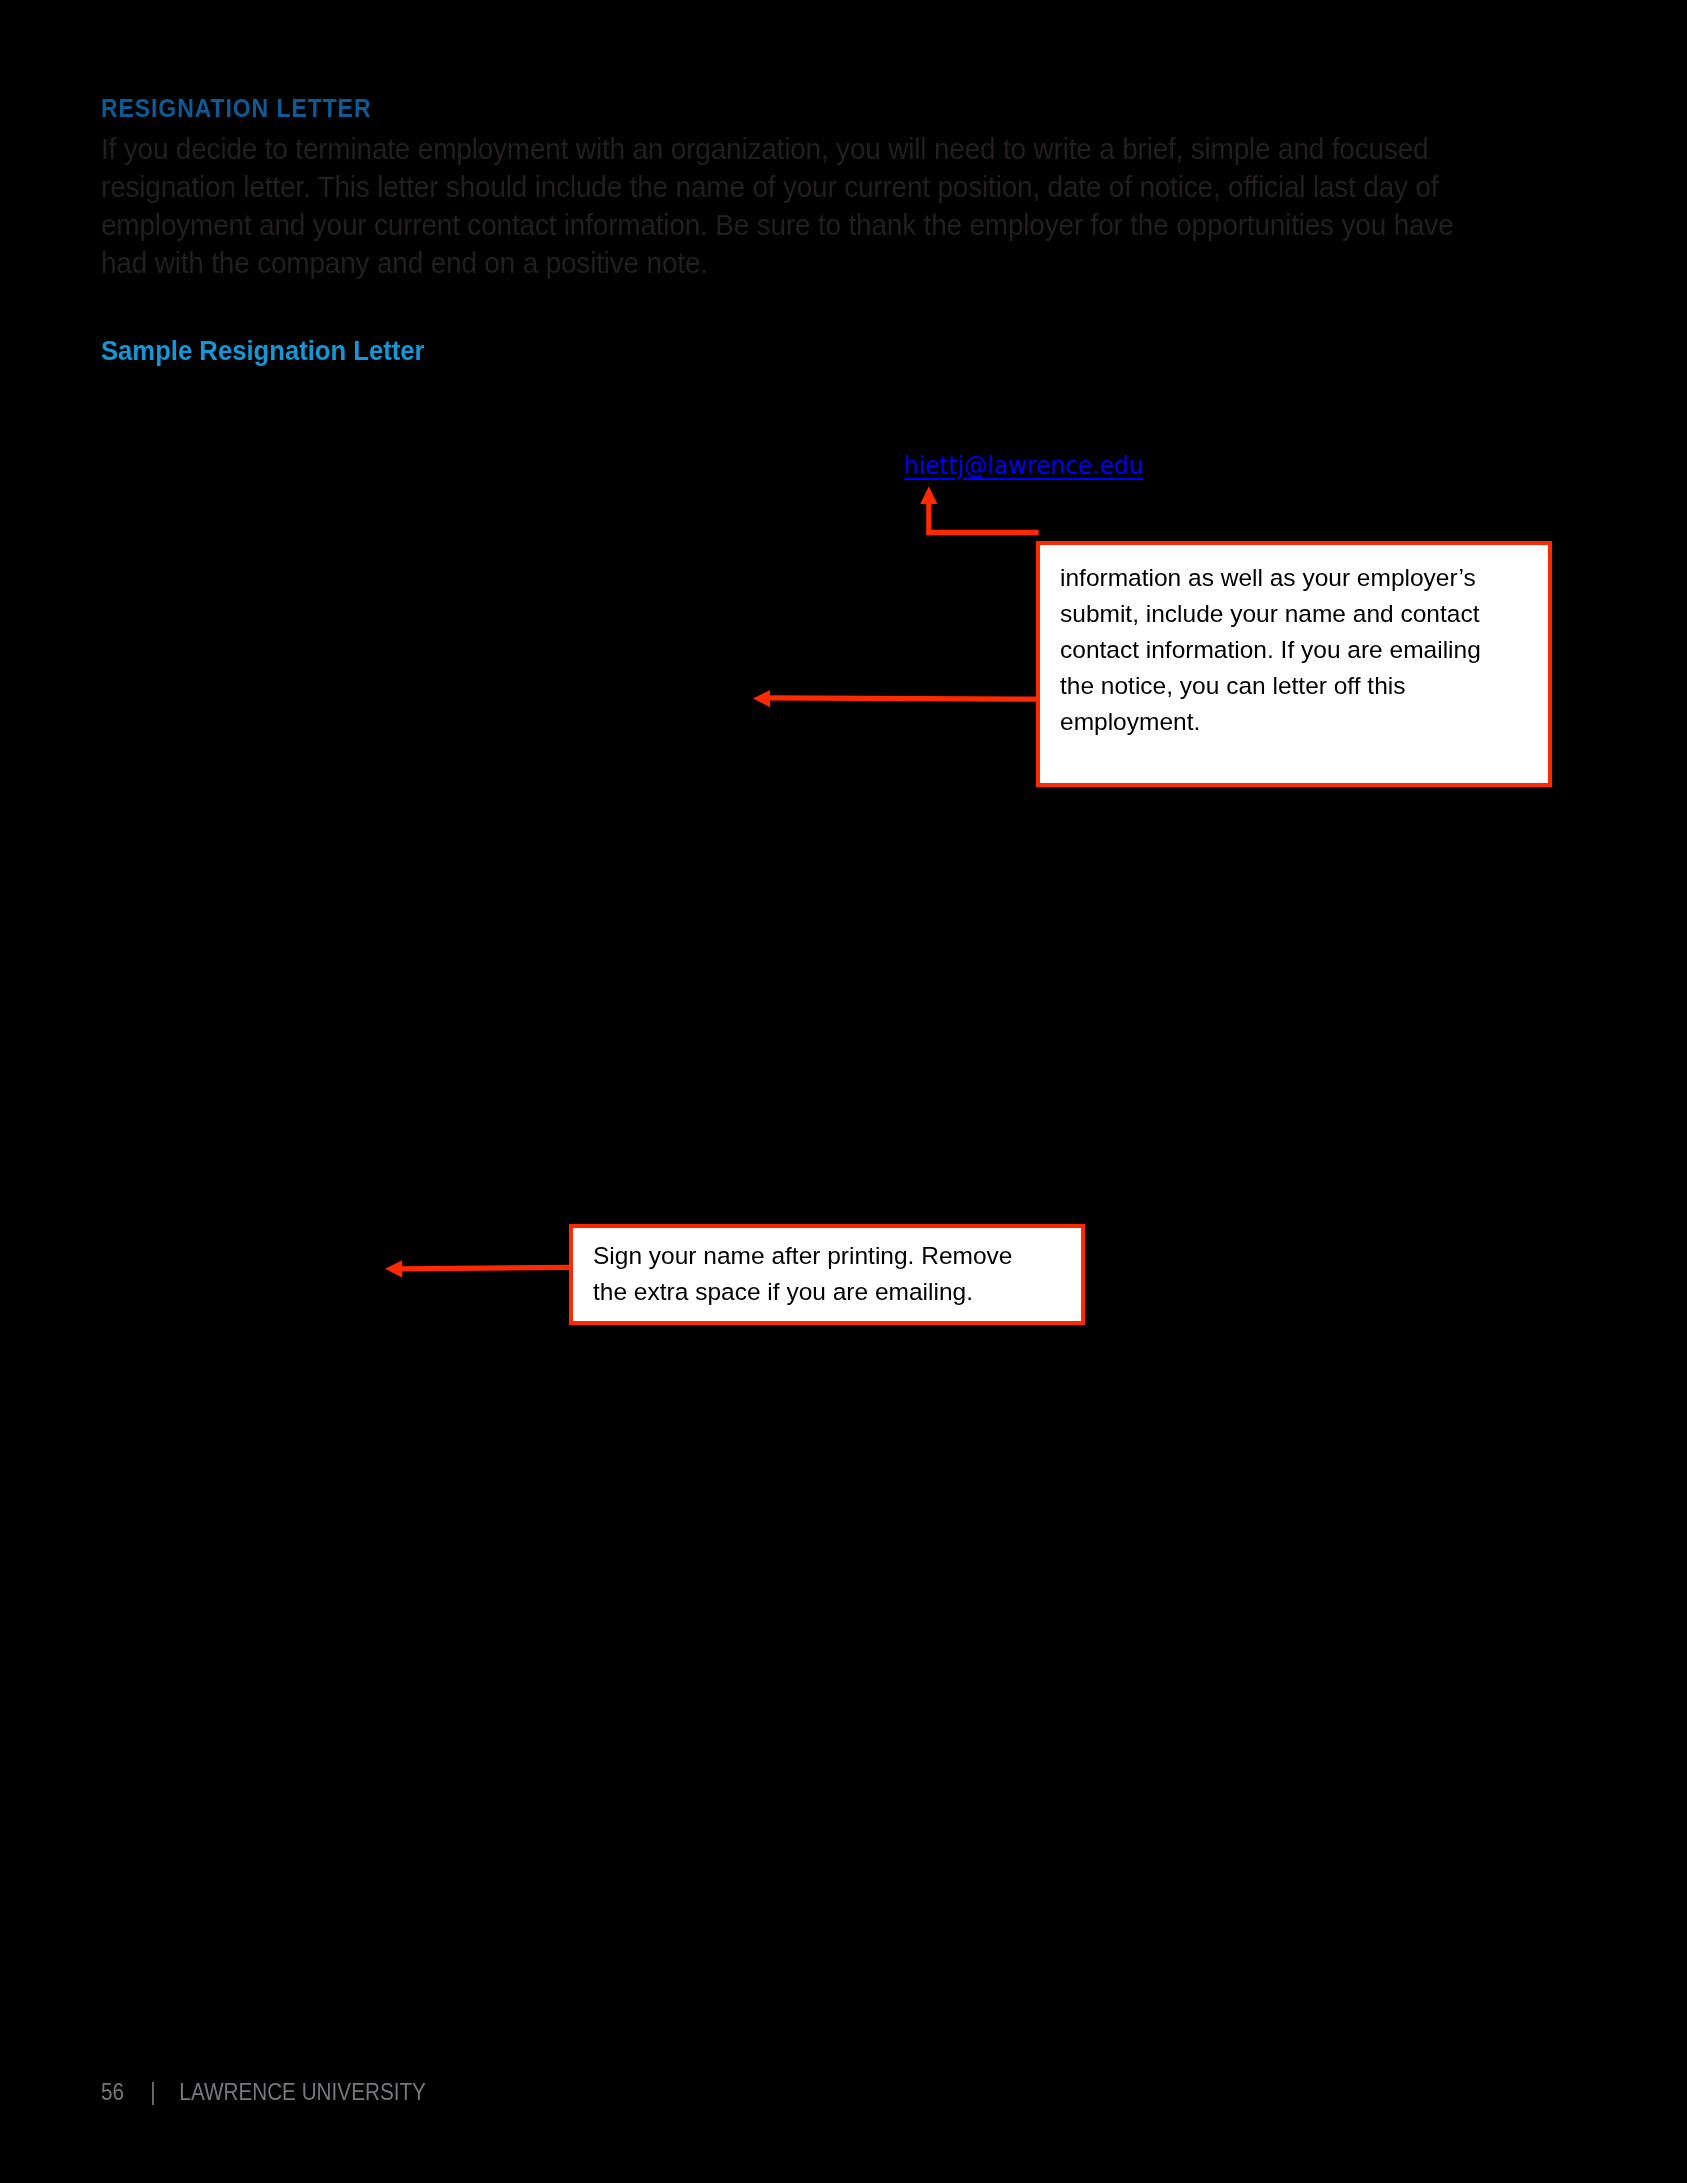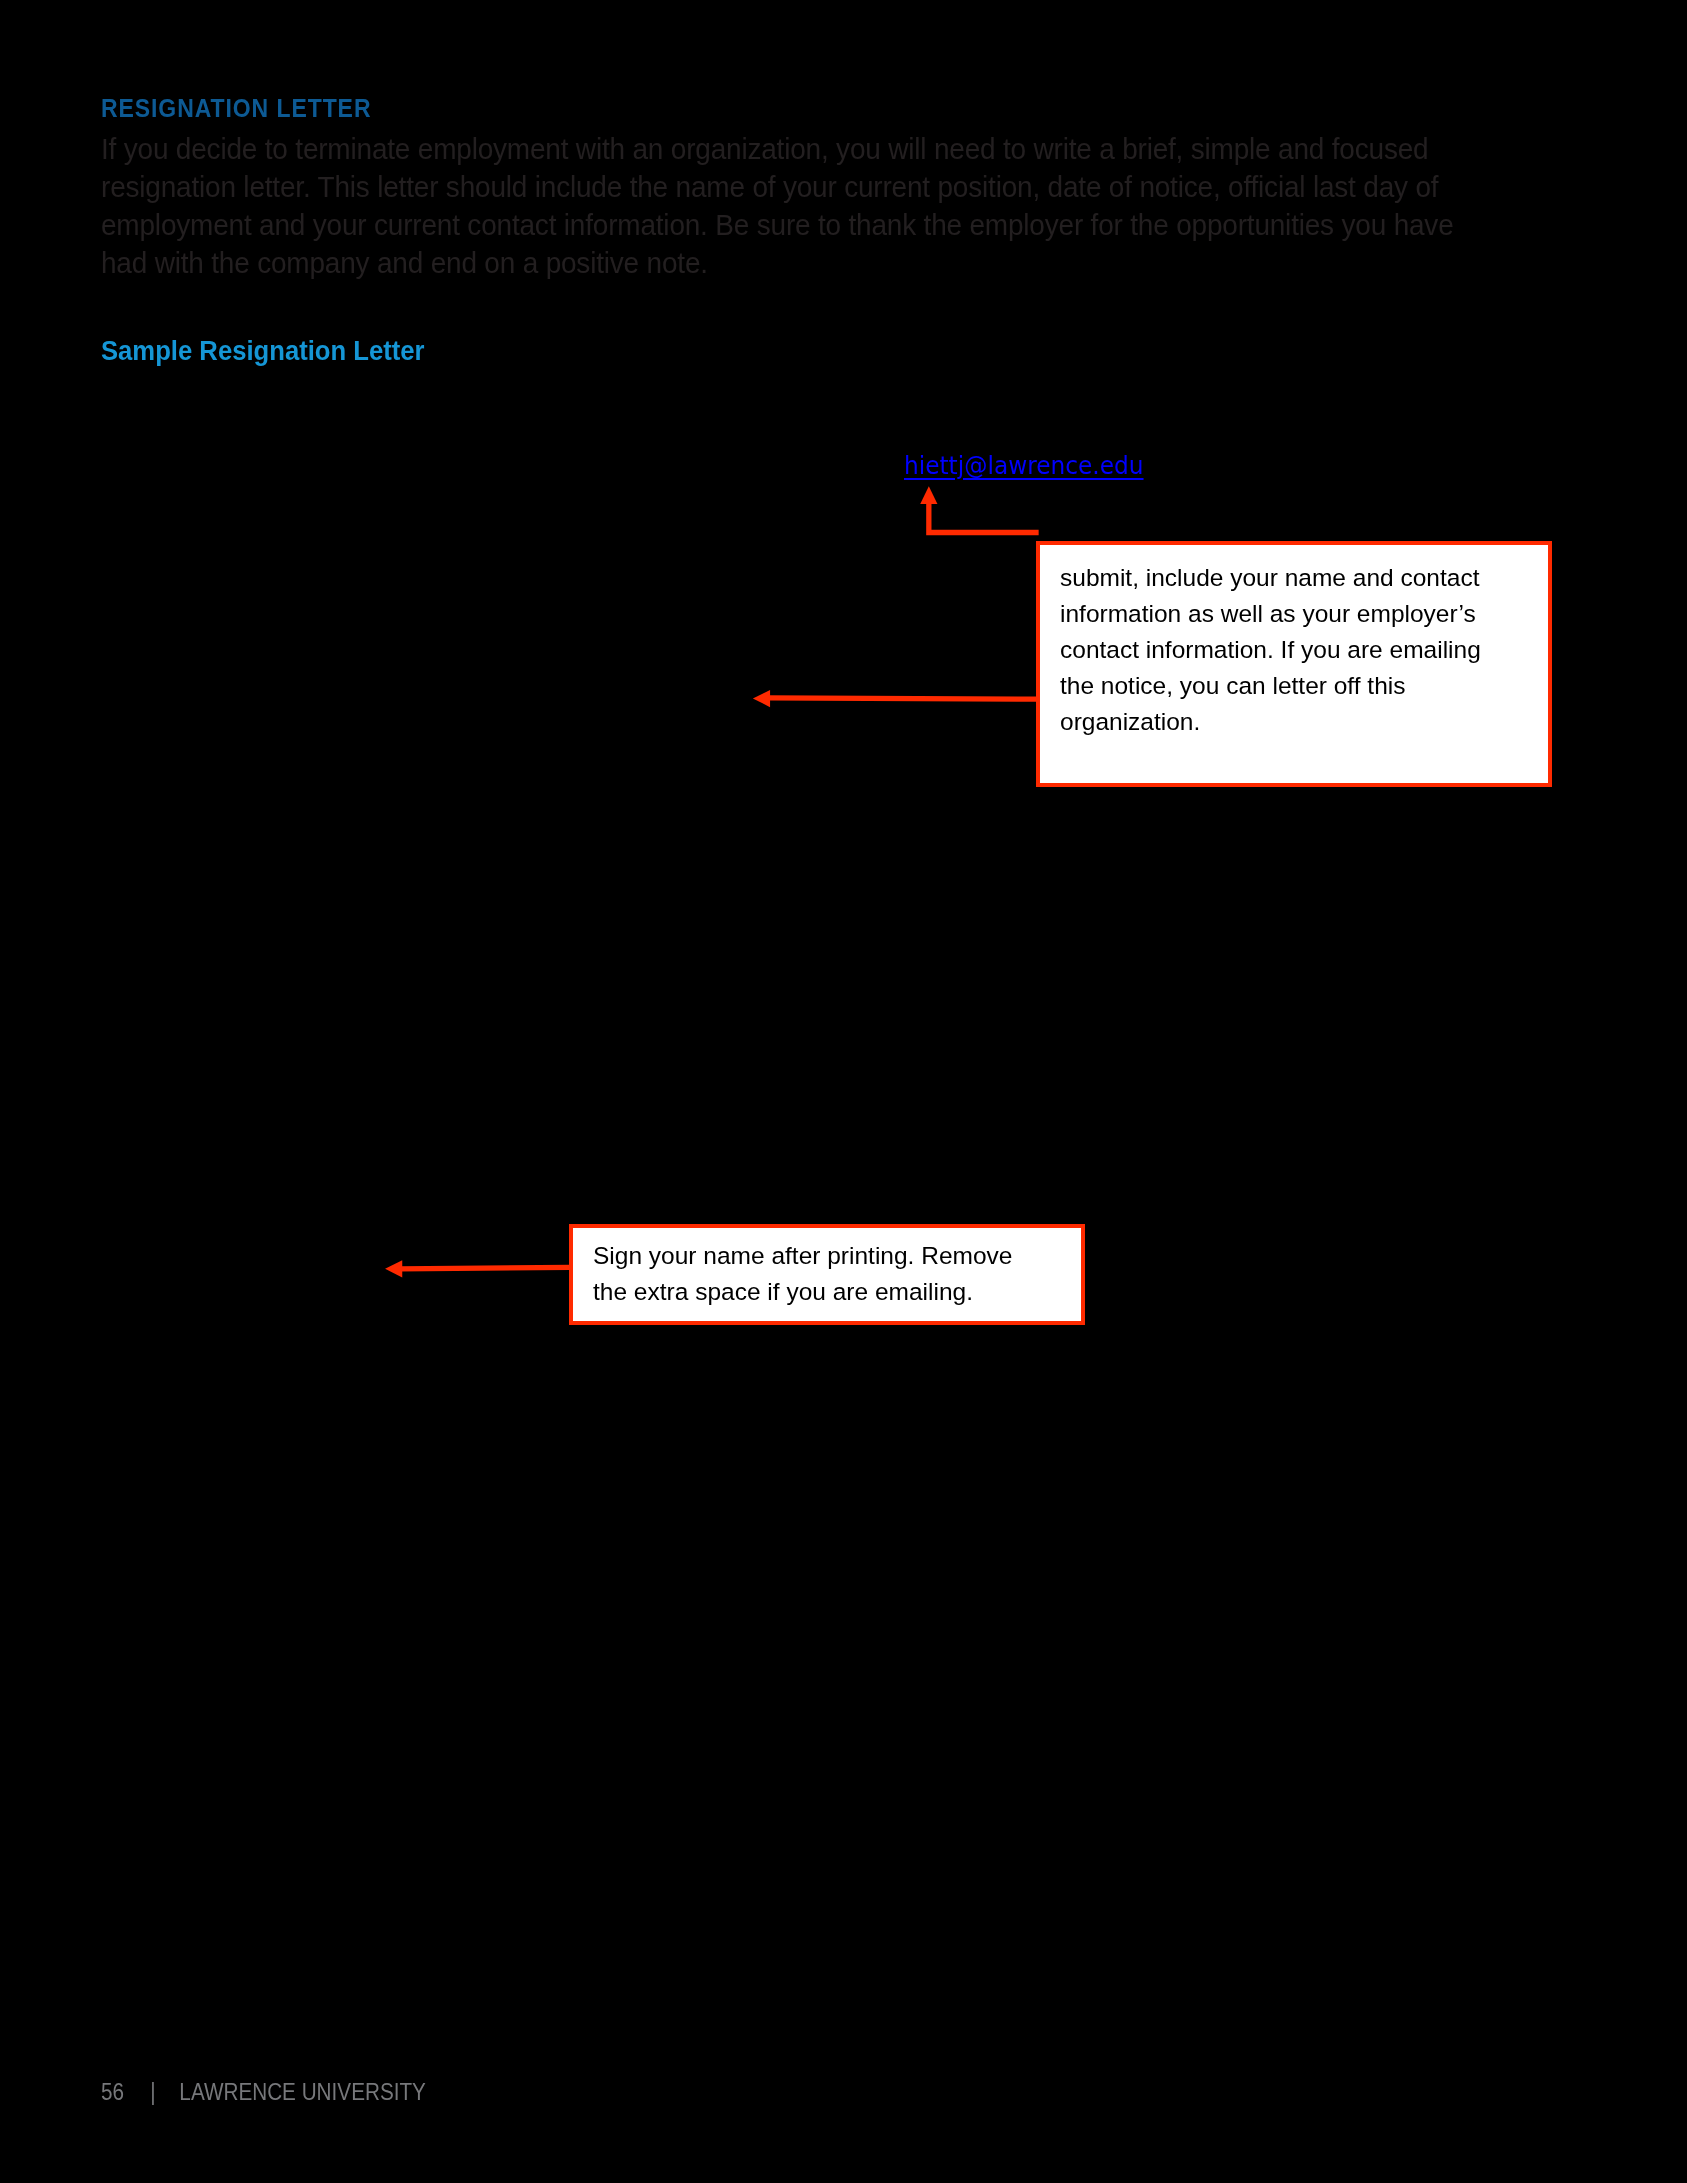--- a/index.html
+++ b/index.html
@@ -109,25 +109,25 @@
     <polygon points="1138,1056 1164,1043 1164,1069" fill="#ff2a00"></polygon>
   </g>
 
   <g>
     <line x1="862" y1="1916" x2="604" y2="1918" stroke="#ff2a00" stroke-width="8"></line>
     <polygon points="582,1918 608,1905 608,1931" fill="#ff2a00"></polygon>
   </g>
 </svg>
 
 <div class="abs callout callout-1">
+  <span class="line">information as well as your employer’s</span>
   <span class="line">submit, include your name and contact</span>
-  <span class="line">information as well as your employer’s</span>
   <span class="line">contact information. If you are emailing</span>
   <span class="line">the notice, you can letter off this</span>
-  <span class="line">organization.</span>
+  <span class="line">employment.</span>
 </div>
 
 <div class="abs callout callout-2">
   <span class="line">Sign your name after printing. Remove</span>
   <span class="line">the extra space if you are emailing.</span>
 </div>
 
 <div class="abs footer">
   <span>56</span><span class="sep">|</span><span>LAWRENCE UNIVERSITY</span>
 </div>

